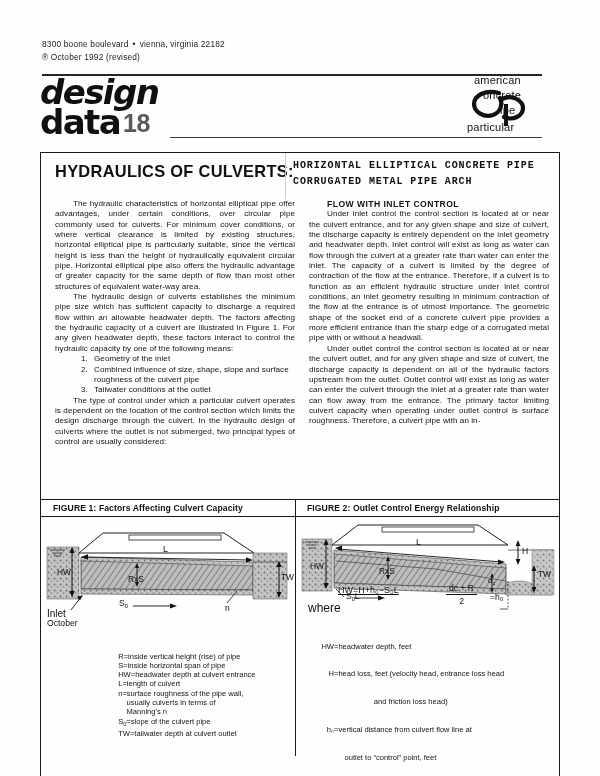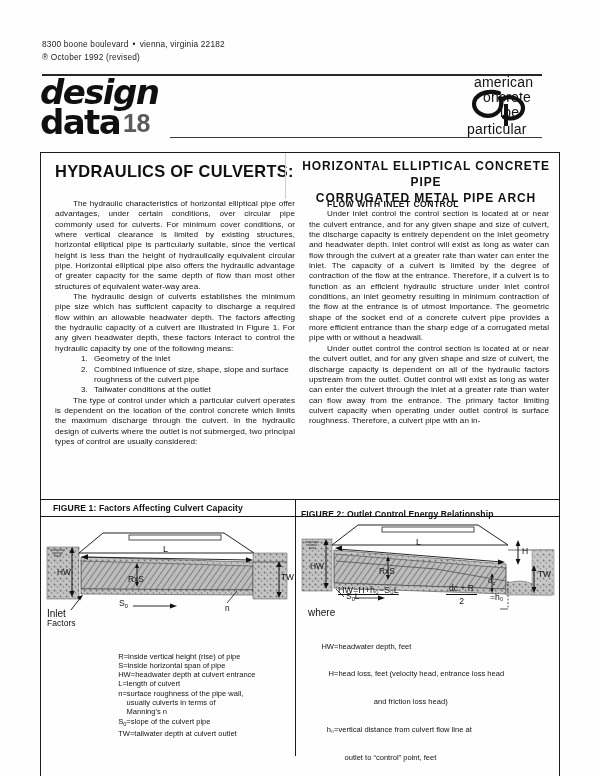--- a/index.html
+++ b/index.html
@@ -76,21 +76,21 @@
   }
 
   
   .acpa-logo {
     position: absolute;
     left: 455px;
     top: 74px;
     width: 110px;
     height: 62px;
     font-family: "Liberation Sans", sans-serif;
-    font-size: 14px;
+    font-size: 11px;
     color: #131313;
     letter-spacing: 0.2px;
   }
   .acpa-logo .ln { position: absolute; white-space: nowrap; }
   .acpa-l-american   { left: 19px; top: 0px; }
   .acpa-l-concrete   { left: 28px; top: 15px; }
   .acpa-l-pipe       { left: 45px; top: 30px; }
   .acpa-l-assoc      { left: 12px; top: 47px; }
   .acpa-svg { position: absolute; left: 0; top: 0; }
 
@@ -120,26 +120,26 @@
     font-size: 16.4px;
     letter-spacing: 0.3px;
     color: #101010;
     white-space: nowrap;
   }
   .title-sub {
     position: absolute;
     left: 252px;
     top: 5px;
     width: 266px;
-    text-align: center;
     font-weight: bold;
-    font-size: 12px;
+    font-size: 10px;
     line-height: 16px;
     letter-spacing: 0.9px;
     color: #101010;
+    font-family: Liberation Mono, monospace;
   }
   .title-divider {
     position: absolute;
     left: 244px;
     top: 0px;
     width: 1px;
     height: 46px;
     background: #cfcfcf;
   }
 
@@ -202,21 +202,21 @@
   .fig-caption {
     position: absolute;
     top: 3px;
     font-weight: bold;
     font-size: 8.6px;
     letter-spacing: 0.1px;
     color: #101010;
     white-space: nowrap;
   }
   .fig-caption-1 { left: 12px; }
-  .fig-caption-2 { left: 260px; margin-top: 6px; }
+  .fig-caption-2 { left: 266px; }
   .fig-col-divider {
     position: absolute;
     left: 254px;
     top: 346px;
     width: 1.1px;
     height: 257px;
     background: #1a1a1a;
   }
 
   
@@ -255,22 +255,22 @@
 
   .figtext {
     position: absolute;
     font-size: 8px;
     color: #111;
     white-space: nowrap;
   }
   .eq-where {
     position: absolute;
     left: 12px;
-    top: 90px;
-    font-size: 10px;
+    top: 84px;
+    font-size: 12px;
   }
   .eq-main {
     position: absolute;
     left: 42px;
     top: 68px;
     font-size: 9px;
     white-space: nowrap;
     text-decoration: underline;
   }
   .eq-frac {
@@ -340,21 +340,21 @@
     <div class="cols">
 
       <div class="col col-left">
         <p>The hydraulic characteristics of horizontal elliptical pipe offer advantages, under certain conditions, over circular pipe commonly used for culverts. For minimum cover conditions, or where vertical clearance is limited by existing structures, horizontal elliptical pipe is particularly suitable, since the vertical height is less than the height of hydraulically equivalent circular pipe. Horizontal elliptical pipe also offers the hydraulic advantage of greater capacity for the same depth of flow than most other structures of equivalent water-way area.</p>
         <p>The hydraulic design of culverts establishes the minimum pipe size which has sufficient capacity to discharge a required flow within an allowable headwater depth. The factors affecting the hydraulic capacity of a culvert are illustrated in Figure 1. For any given headwater depth, these factors interact to control the hydraulic capacity by one of the following means:</p>
         <ul class="numlist">
           <li><span class="n">1.</span><span>Geometry of the inlet</span></li>
           <li><span class="n">2.</span><span>Combined influence of size, shape, slope and surface roughness of the culvert pipe</span></li>
           <li><span class="n">3.</span><span>Tailwater conditions at the outlet</span></li>
         </ul>
-        <p>The type of control under which a particular culvert operates is dependent on the location of the control concrete which limits the maximum discharge through the culvert. In the hydraulic design of culverts where the outlet is not submerged, two principal types of control are usually considered:</p>
+        <p>The type of control under which a particular culvert operates is dependent on the location of the control section which limits the design discharge through the culvert. In the hydraulic design of culverts where the outlet is not submerged, two principal types of control are usually considered:</p>
       </div>
 
       <div class="col col-right">
         <p class="sec-head">FLOW WITH INLET CONTROL</p>
         <p>Under inlet control the control section is located at or near the culvert entrance, and for any given shape and size of culvert, the discharge capacity is entirely dependent on the inlet geometry and headwater depth. Inlet control will exist as long as water can flow through the culvert at a greater rate than water can enter the inlet. The capacity of a culvert is limited by the degree of contraction of the flow at the entrance. Therefore, if a culvert is to function as an efficient hydraulic structure under inlet control conditions, an inlet geometry resulting in minimum contraction of the flow at the entrance is of utmost importance. The geometric shape of the socket end of a concrete culvert pipe provides a more efficient entrance than the sharp edge of a corrugated metal pipe with or without a headwall.</p>
         <p>Under outlet control the control section is located at or near the culvert outlet, and for any given shape and size of culvert, the discharge capacity is dependent on all of the hydraulic factors upstream from the outlet. Outlet control will exist as long as water can enter the culvert through the inlet at a greater rate than water can flow away from the entrance. The primary factor limiting culvert capacity when operating under outlet control is surface roughness. Therefore, a culvert pipe with an in-</p>
       </div>
     </div>
 
     <div class="fig-caption-row">
@@ -423,21 +423,21 @@
         <polygon points="42,78 36,80 39,83.5" fill="#111"></polygon>
       </svg>
 
       <div class="figtext" style="left:16px; top:50px; font-size:8.4px;">HW</div>
       <div class="figtext" style="left:240px; top:55px; font-size:8.4px;">TW</div>
       <div class="figtext" style="left:122px; top:27px; font-size:9px;">L</div>
       <div class="figtext" style="left:87px; top:57px; font-size:8.4px;">RxS</div>
       <div class="figtext" style="left:78px; top:81px; font-size:8.6px;"><span>S</span><sub>0</sub></div>
       <div class="figtext" style="left:184px; top:86px; font-size:8.4px;">n</div>
       <div class="figtext" style="left:6px; top:91px; font-size:10px;">Inlet</div>
-      <div class="figtext" style="left:6px; top:101px; font-size:8.6px;">Factors</div>
+      <div class="figtext" style="left:6px; top:101px; font-size:8.6px;">October</div>
 
       <div class="legend legend-1">
         <span class="inner">
           <span class="row"><span>R</span><span>=inside vertical height (rise) of pipe</span></span>
           <span class="row"><span>S</span><span>=inside horizontal span of pipe</span></span>
           <span class="row"><span>HW</span><span>=headwater depth at culvert entrance</span></span>
           <span class="row"><span>L</span><span>=length of culvert</span></span>
           <span class="row"><span>n</span><span>=surface roughness of the pipe wall,</span></span>
           <span class="row"><span>    usually culverts in terms of</span></span>
           <span class="row"><span>    Manning's n</span></span>

